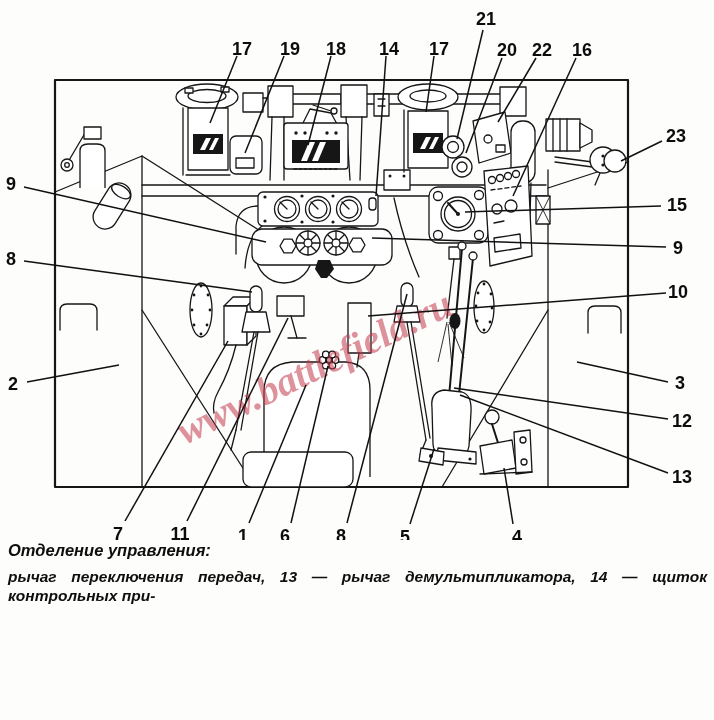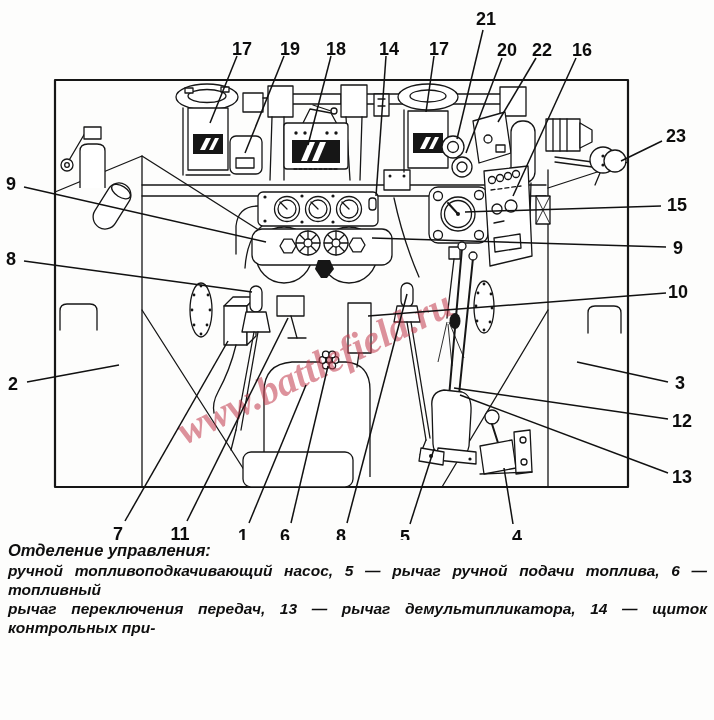--- a/index.html
+++ b/index.html
@@ -8,21 +8,21 @@
   .figure{position:absolute;left:0;top:0;width:714px;height:540px;}
   svg{display:block;}
   .ink{stroke:#161616;stroke-width:1.3;fill:none;stroke-linecap:round;stroke-linejoin:round;}
   .inkf{stroke:#161616;stroke-width:1.3;fill:#ffffff;stroke-linejoin:round;}
   .dark{fill:#161616;stroke:none;}
   .thin{stroke:#161616;stroke-width:0.9;fill:none;}
   .leader{stroke:#111;stroke-width:1.5;fill:none;}
   .callout{font:bold 18px "Liberation Sans",sans-serif;fill:#0c0c0c;text-anchor:middle;}
   .wm{font:italic bold 40px "Liberation Serif",serif;opacity:0.55;}
   .caption{position:absolute;left:8px;top:541px;width:699px;}
-  .cap-title{font:italic bold 16.5px/18px "Liberation Sans",sans-serif;margin-bottom:2px;}
+  .cap-title{font:italic bold 16.5px/18px "Liberation Sans",sans-serif;margin-bottom:8px;}
   .cap-line{font:italic bold 15.5px/19px "Liberation Sans",sans-serif;
             text-align:justify;text-align-last:justify;}
   .cap-line:last-child{text-align-last:left;}
 </style>
 </head>
 <body>
 
 <div class="page">
   <div class="figure">
     <svg id="diagram" width="714" height="540" viewBox="0 0 714 540">
@@ -404,17 +404,16 @@
           <text x="405" y="543" class="callout">5</text>
           <line x1="513" y1="524" x2="504" y2="468" class="leader"></line>
           <text x="517" y="543" class="callout">4</text>
         </g>
     </svg>
   </div>
 
   <div class="caption">
     <div class="cap-title">Отделение управления:</div>
     <div id="caption-lines">
-        <div class="cap-line">ручной топливоподкачивающий насос, 5 — рычаг ручной подачи топлива, 6 — топливный</div>
         <div class="cap-line">рычаг переключения передач, 13 — рычаг демультипликатора, 14 — щиток контрольных при-</div>
       </div>
   </div>
 </div>
 
 </body></html>

